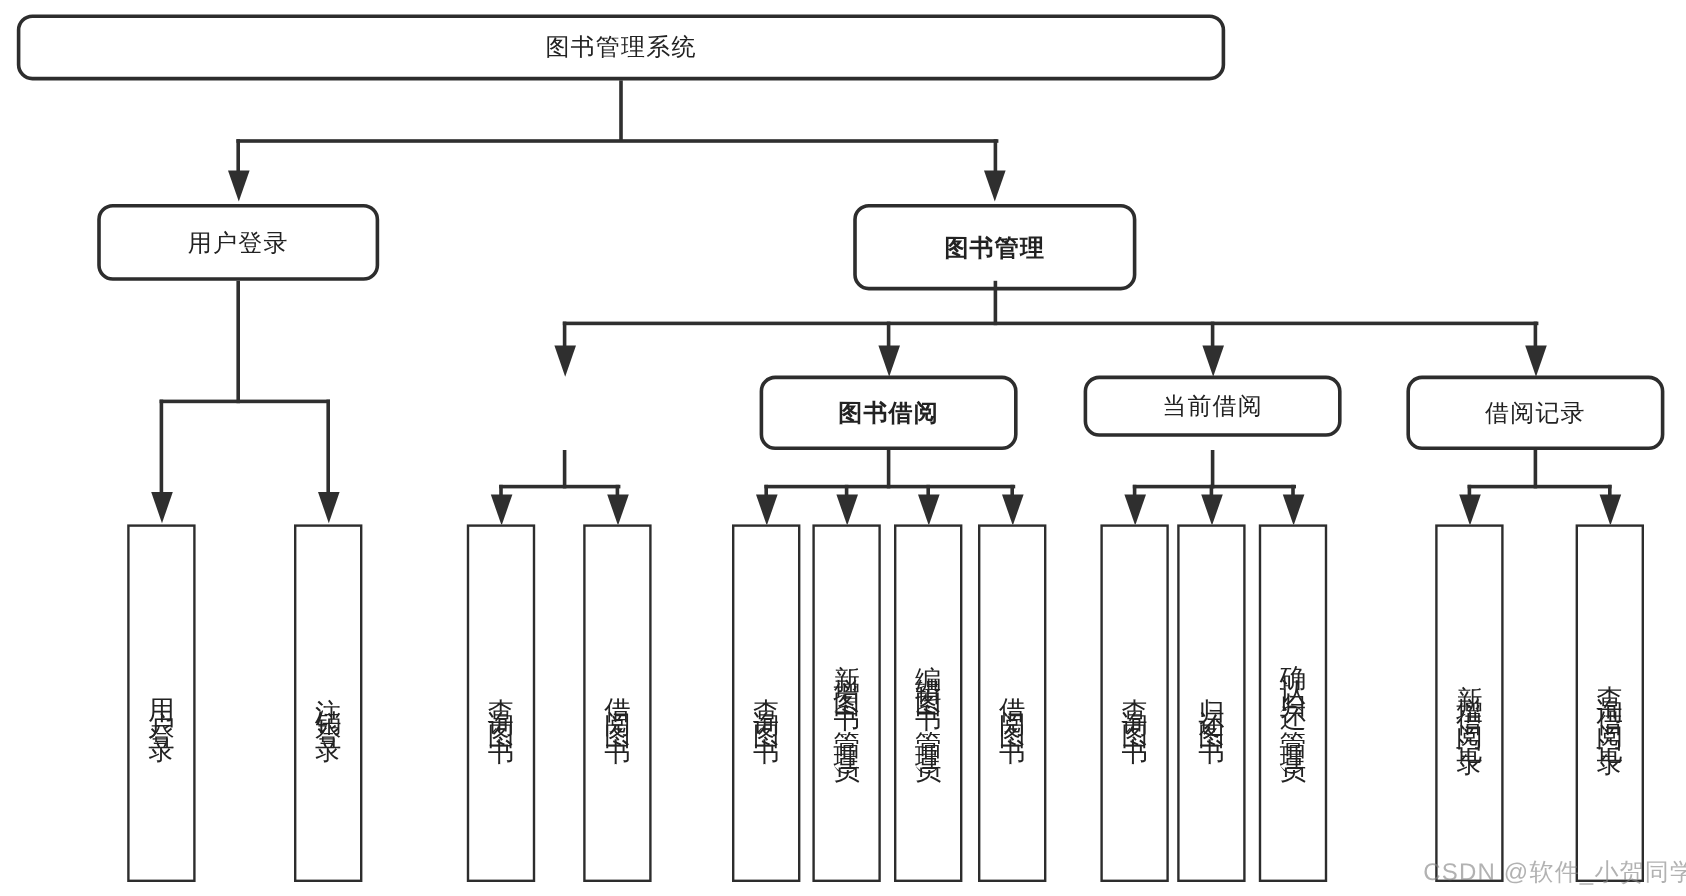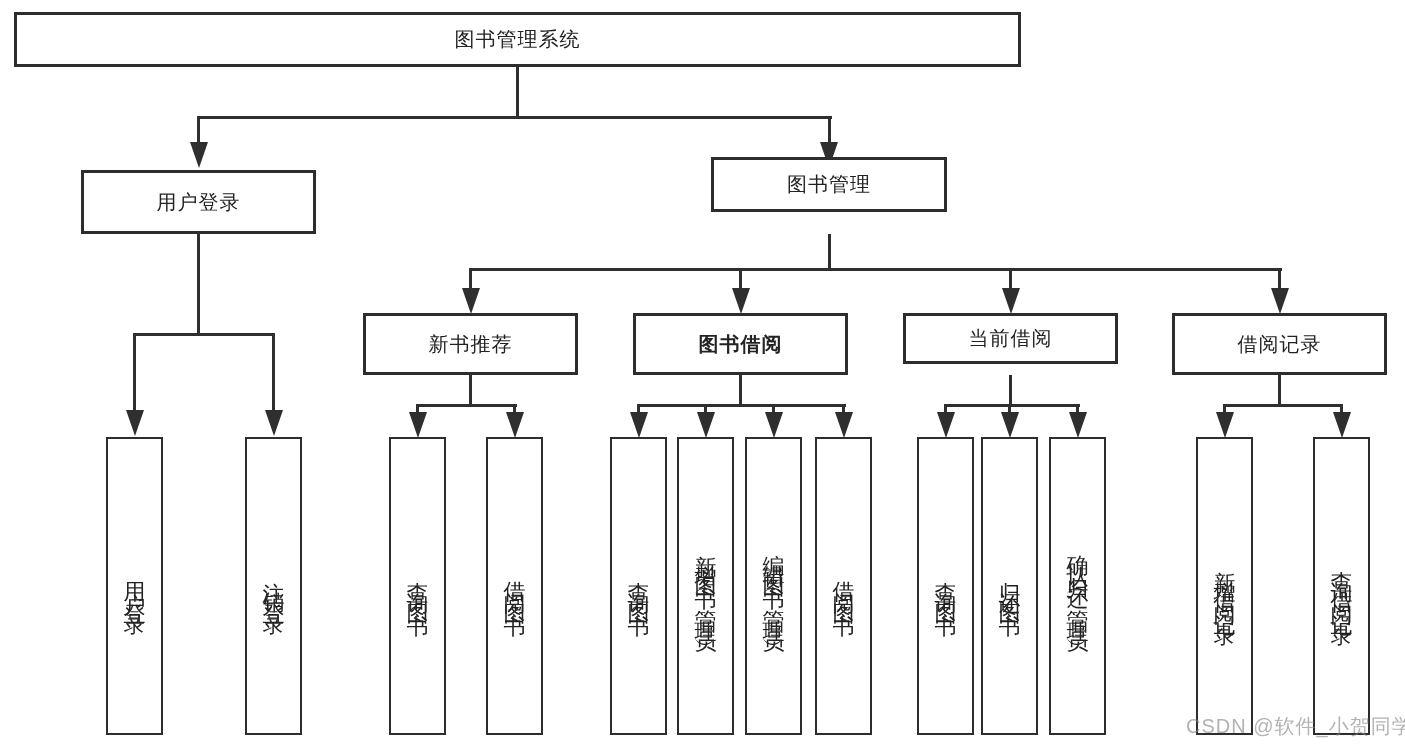--- a/index.html
+++ b/index.html
@@ -20,20 +20,21 @@
     background: #ffffff;
     border: 3px solid #2d2d2d;
     display: flex;
     align-items: center;
     justify-content: center;
   }
   .box-h {
     font-size: 20px;
     letter-spacing: 1px;
     white-space: nowrap;
+    border-radius: 13px;
   }
   .box-v {
     border-width: 2.5px;
     writing-mode: vertical-rl;
     text-orientation: mixed;
     font-size: 22px;
     letter-spacing: 11px;
     line-height: 1;
   }
 
@@ -76,21 +77,21 @@
     <div class="line" style="left:197px; top:116px; width:635px; height:3px;"></div>
     <div class="line" style="left:197px; top:116px; width:3px;  height:28px;"></div>
     <div class="ahead" style="left:190px; top:142px;"></div>
     <div class="line" style="left:828px; top:116px; width:3px;  height:28px;"></div>
     <div class="ahead" style="left:820px; top:142px;"></div>
   </div>
 
   <div class="box box-h" style="left:81px; top:170px; width:235px; height:64px;">
     <span>用户登录</span>
   </div>
-  <div class="box box-h" style="left:711px; top:157px; width:236px; height:55px;">
+  <div class="box box-h" style="left:711px; top:170px; width:236px; height:72px;font-weight:bold;">
     <span>图书管理</span>
   </div>
 
   <div>
     <div class="line" style="left:197px; top:234px; width:3px;  height:102px;"></div>
     <div class="line" style="left:133px; top:333px; width:142px; height:3px;"></div>
     <div class="line" style="left:133px; top:333px; width:3px;  height:78px;"></div>
     <div class="ahead" style="left:126px; top:410px;"></div>
     <div class="line" style="left:272px; top:333px; width:3px;  height:78px;"></div>
     <div class="ahead" style="left:265px; top:410px;"></div>
@@ -102,23 +103,20 @@
     <div class="line" style="left:469px;  top:268px; width:3px; height:22px;"></div>
     <div class="ahead" style="left:462px;  top:288px;"></div>
     <div class="line" style="left:739px;  top:268px; width:3px; height:22px;"></div>
     <div class="ahead" style="left:732px;  top:288px;"></div>
     <div class="line" style="left:1009px; top:268px; width:3px; height:22px;"></div>
     <div class="ahead" style="left:1002px; top:288px;"></div>
     <div class="line" style="left:1278px; top:268px; width:3px; height:22px;"></div>
     <div class="ahead" style="left:1271px; top:288px;"></div>
   </div>
 
-  <div class="box box-h" style="left:363px; top:313px; width:215px; height:62px;">
-    <span>新书推荐</span>
-  </div>
   <div class="box box-h" style="left:633px; top:313px; width:215px; height:62px;font-weight:bold;">
     <span>图书借阅</span>
   </div>
   <div class="box box-h" style="left:903px; top:313px; width:215px; height:51px;">
     <span>当前借阅</span>
   </div>
   <div class="box box-h" style="left:1172px; top:313px; width:215px; height:62px;">
     <span>借阅记录</span>
   </div>
 

